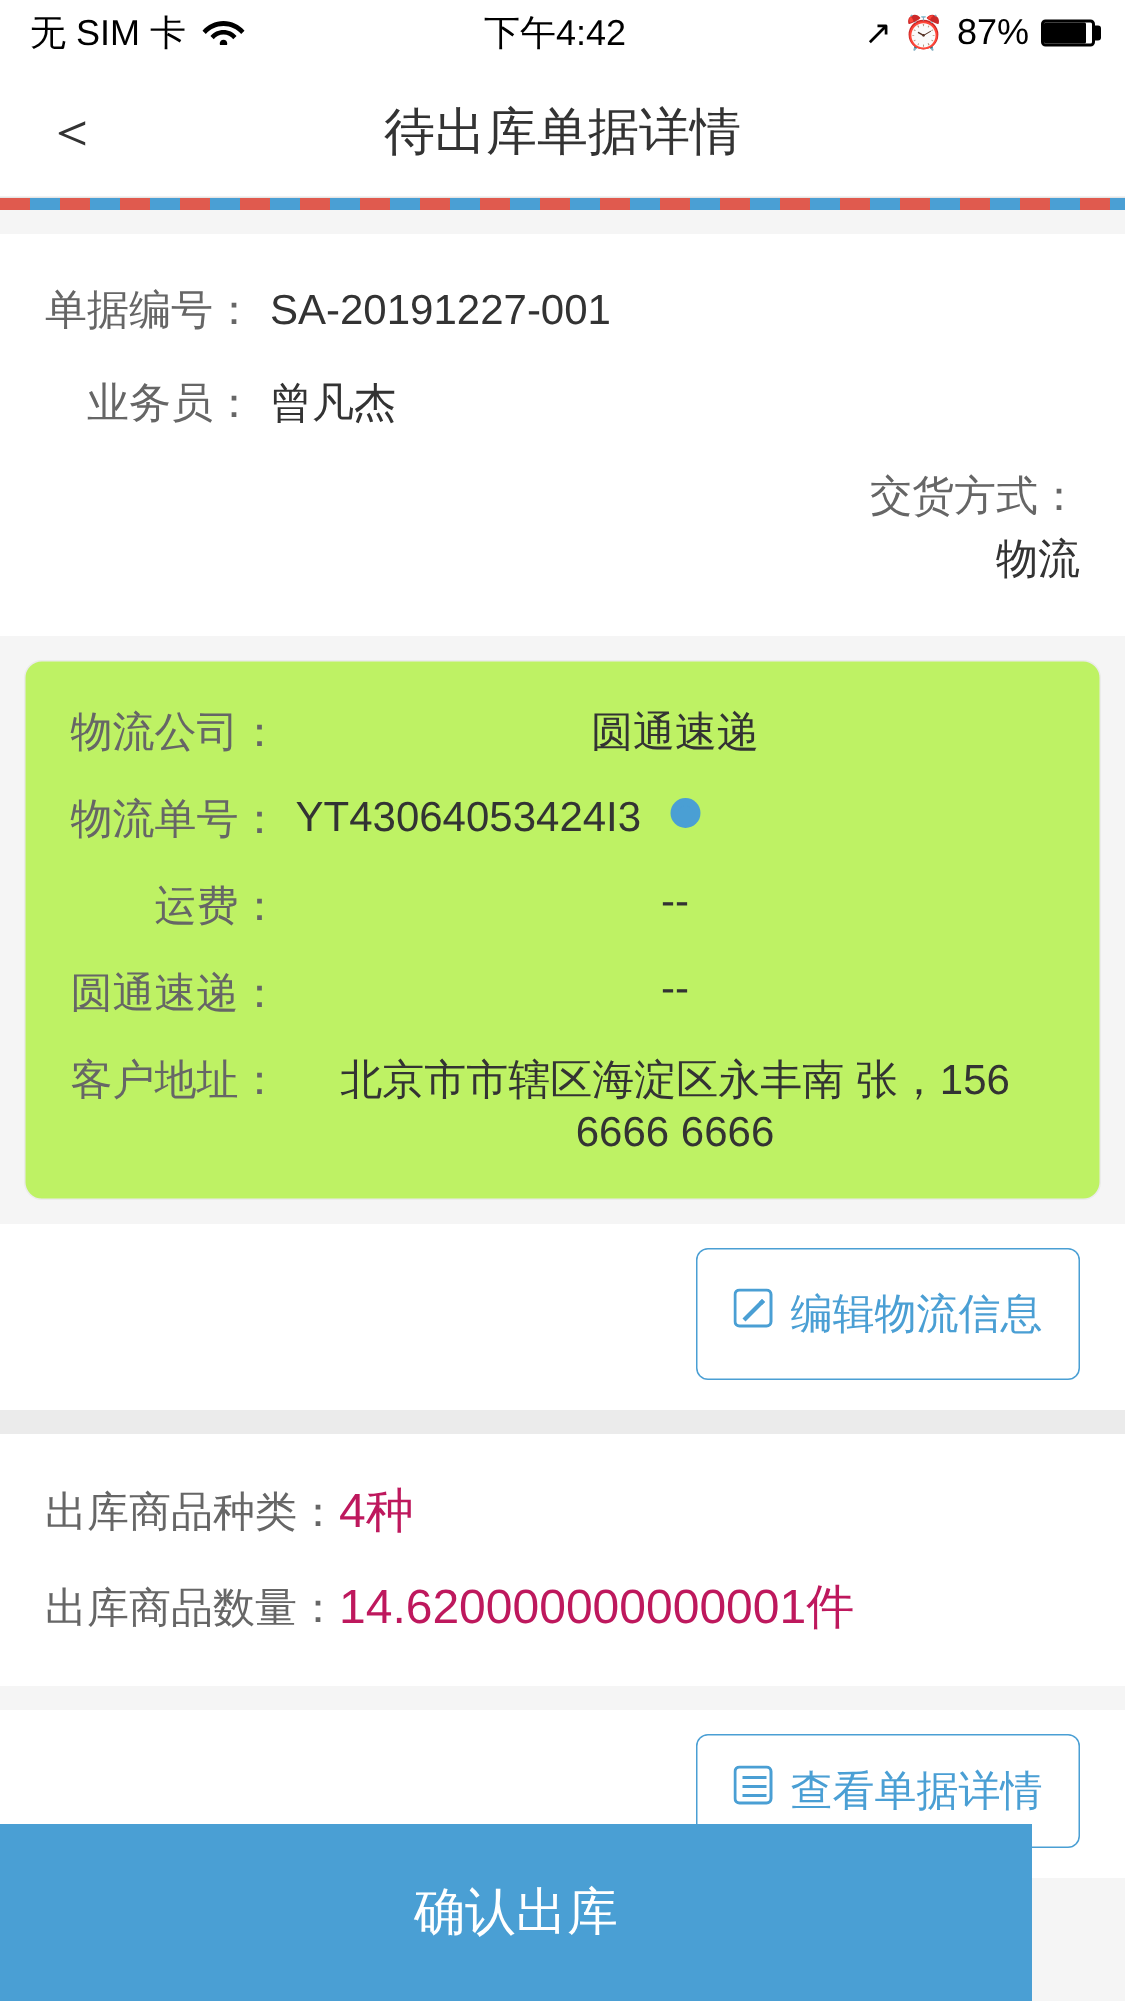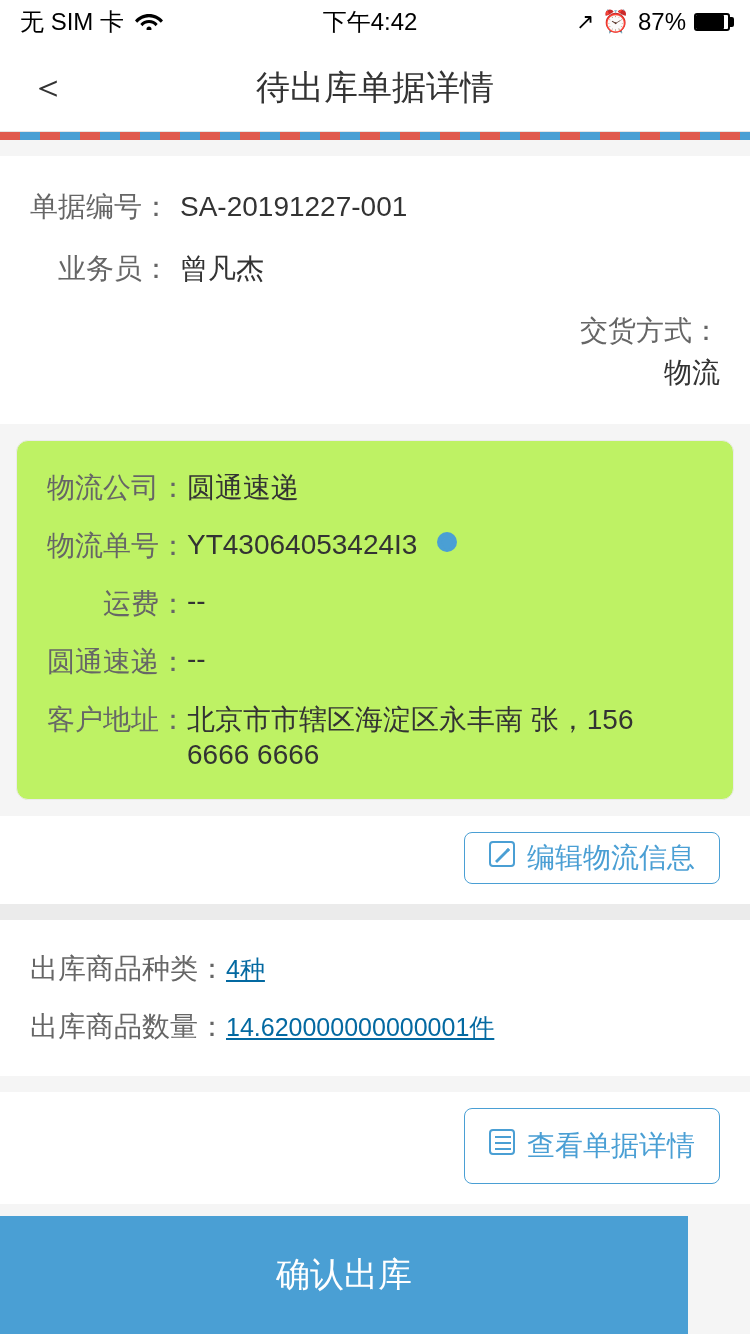--- a/index.html
+++ b/index.html
@@ -134,21 +134,23 @@
     .logistics-label {
       color: #666;
       font-size: 28px;
       min-width: 140px;
       text-align: right;
       flex-shrink: 0;
     }
     .logistics-value {
       color: #333;
       font-size: 28px;
+      margin-left: 10px;
       flex: 1;
+      text-align: center;
     }
     .tracking-row {
       display: flex;
       align-items: center;
     }
     .location-icon {
       width: 36px;
       height: 36px;
       margin-left: 12px;
       flex-shrink: 0;
@@ -160,21 +162,21 @@
       justify-content: flex-end;
       padding: 16px 30px 20px;
       background: #fff;
     }
     .edit-btn {
       display: flex;
       align-items: center;
       gap: 10px;
       border: 1.5px solid #4a9fd4;
       border-radius: 8px;
-      padding: 6px 24px;
+      padding: 24px 24px;
       color: #4a9fd4;
       font-size: 28px;
       cursor: pointer;
       background: #fff;
     }
     .edit-btn-icon { font-size: 28px; }
 
     
     .section-separator {
       height: 16px;
@@ -193,23 +195,22 @@
       margin-bottom: 20px;
     }
     .goods-row:last-child { margin-bottom: 0; }
     .goods-label {
       color: #666;
       font-size: 28px;
       min-width: 180px;
       flex-shrink: 0;
     }
     .goods-value {
-      color: #0369a1;
-      font-size: 25px;
-      text-decoration: underline;
+      color: #be185d;
+      font-size: 32px;
     }
 
     
     .view-btn-row {
       display: flex;
       justify-content: flex-end;
       padding: 16px 30px 20px;
       background: #fff;
     }
     .view-btn {

